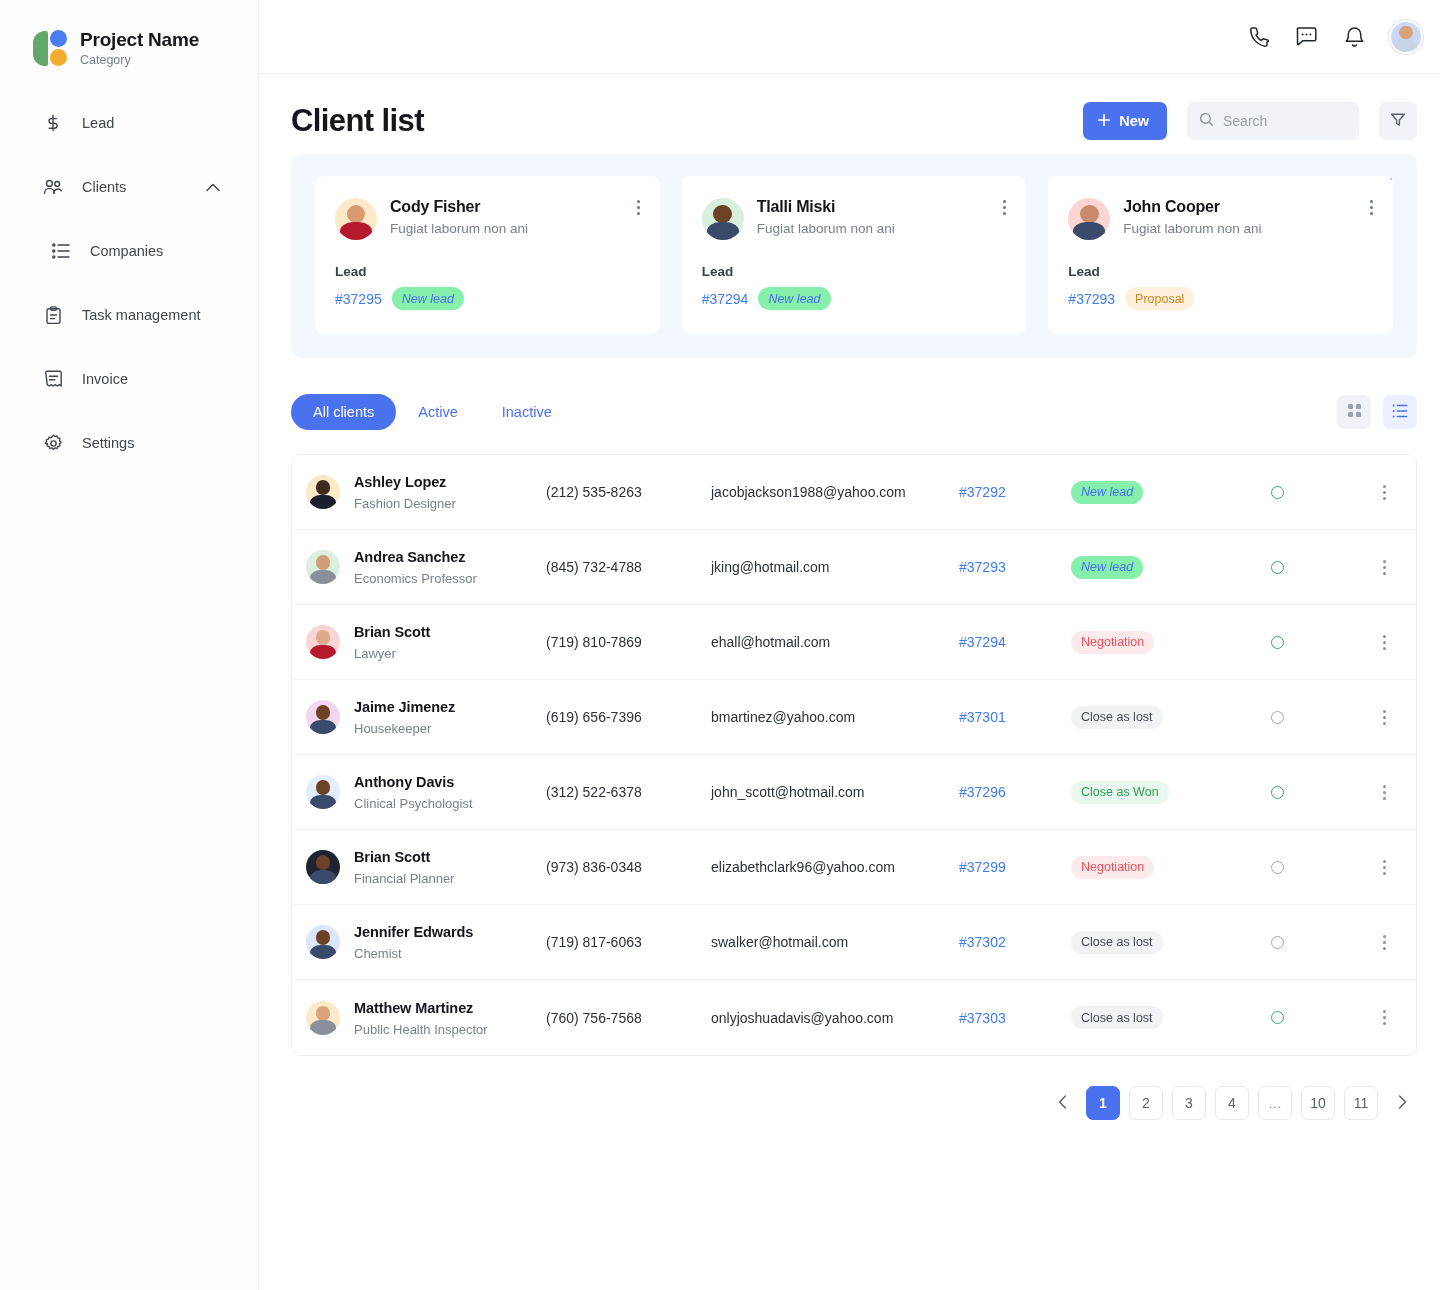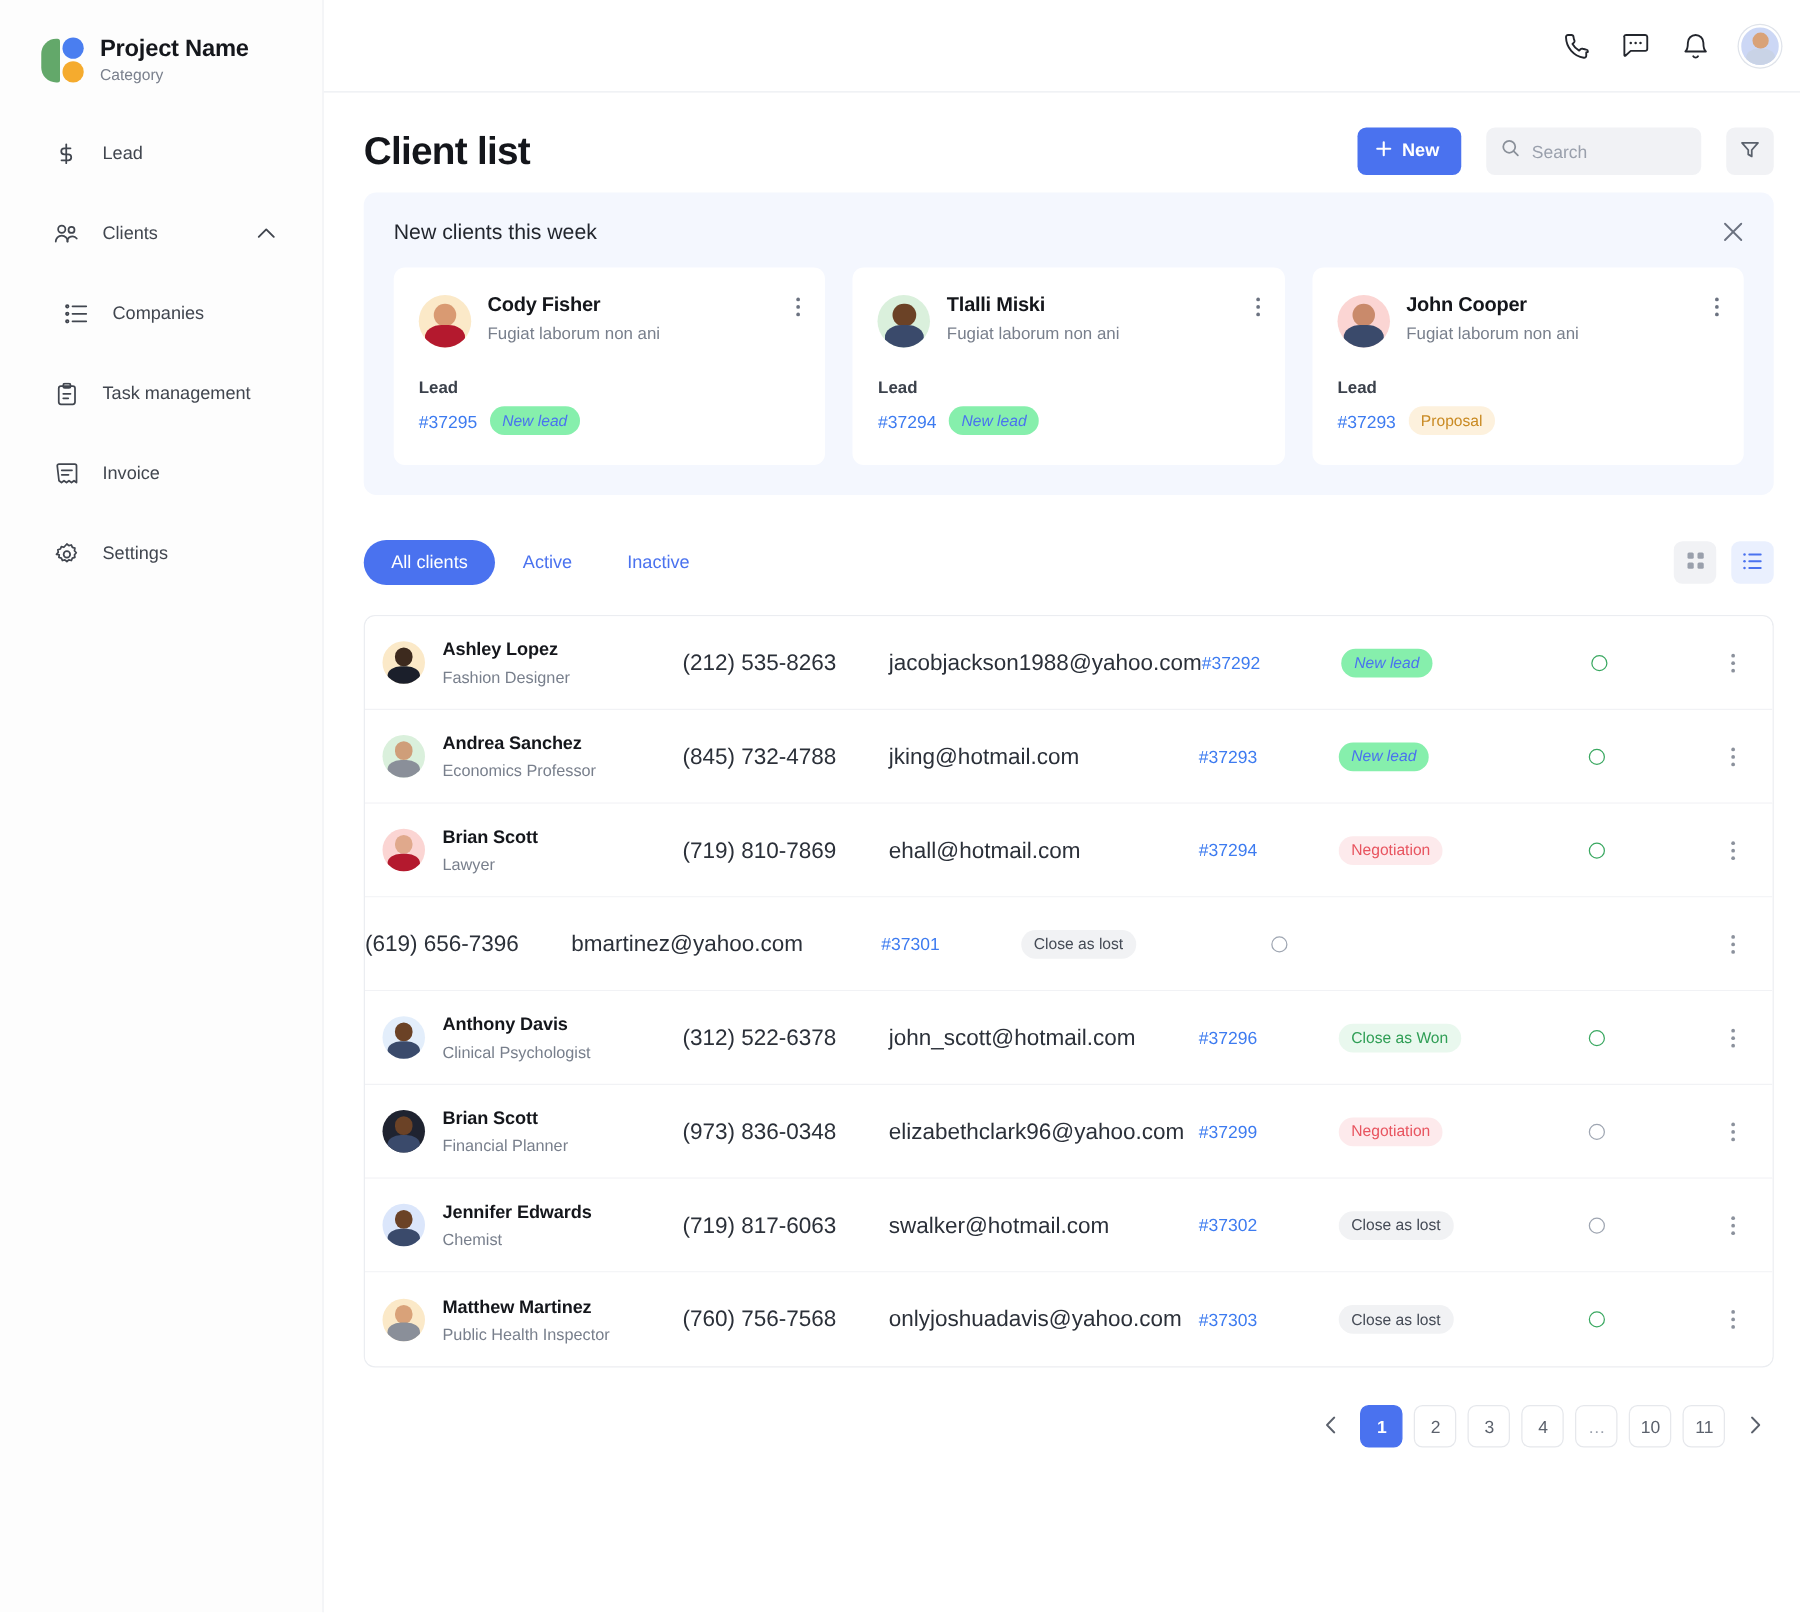--- a/index.html
+++ b/index.html
@@ -184,21 +184,21 @@
   .c-email { flex: 0 0 248px; }
   .c-lead { flex: 0 0 312px; display: flex; align-items: center; }
   .c-lead .lead-id { width: 112px; font-size: 14px; color: #3d7bf0; }
   .c-status { flex: 0 0 108px; display: flex; align-items: center; }
   .c-menu { flex: 1 1 auto; display: flex; justify-content: flex-end; padding-right: 26px; }
   .thead .c-name-col { padding-left: 14px; }
 
   .row-av { width: 34px; height: 34px; border-radius: 50%; flex: 0 0 34px; margin-right: 14px; overflow: hidden; position: relative; }
   .row-name { font-size: 14.5px; font-weight: 700; color: #14161b; letter-spacing: -0.1px; }
   .row-role { font-size: 13px; color: #787f8c; margin-top: 5px; }
-  .cell-txt { font-size: 18px; color: #2b3039; }
+  .cell-txt { font-size: 14px; color: #2b3039; }
   .status-dot {
     width: 13px; height: 13px; border-radius: 50%;
     border: 1.5px solid #9fa6b2; background: transparent;
   }
   .status-dot.on { border-color: #3aa861; }
   .row-kebab {
     background: none; border: none; cursor: pointer; padding: 4px;
     display: flex; flex-direction: column; gap: 3px; align-items: center;
   }
   .row-kebab i { display: block; width: 3px; height: 3px; border-radius: 50%; background: #8b919c; }
@@ -372,21 +372,20 @@
             <span>
               <svg width="16" height="16" viewBox="0 0 16 16" fill="none" stroke="#5a616c" stroke-width="1.4" stroke-linejoin="round">
                   <path d="M1.6 2.3h12.8l-5 5.7v5.1l-2.8-1.6V8z"></path>
                 </svg>
             </span>
           </button>
         </div>
       </div>
 
       <section class="banner">
-        <div class="banner-title">New clients this week</div>
         <button class="banner-close">
           <span>
             <svg width="17" height="17" viewBox="0 0 17 17" fill="none" stroke="#6b7280" stroke-width="1.5" stroke-linecap="round">
                 <path d="M2 2l13 13M15 2L2 15"></path>
               </svg>
           </span>
         </button>
         <div class="cards" id="cards">
             <div class="ccard">
               <div class="ccard-head">
@@ -568,20 +567,29 @@
               </div>
               <div class="c-menu">
                 <button class="row-kebab">
                   <i></i>
                   <i></i>
                   <i></i>
                 </button>
               </div>
             </div>
             <div class="trow">
+              <div class="c-name-col">
+                <span class="row-av" style="background:#f3d6f1">
+                  <span class="face">
+                    <span class="hd" style="background:#6b4226"></span>
+                    <span class="bd" style="background:#3a4a6b"></span>
+                  </span>
+                </span>
+                <span><span class="row-name">Jaime Jimenez</span><div class="row-role">Housekeeper</div></span>
+              </div>
               <div class="c-phone cell-txt">(619) 656-7396</div>
               <div class="c-email cell-txt">bmartinez@yahoo.com</div>
               <div class="c-lead">
                 <a class="lead-id">#37301</a>
                 <span class="chip chip-lost">Close as lost</span>
               </div>
               <div class="c-status">
                 <span class="status-dot"></span>
               </div>
               <div class="c-menu">

